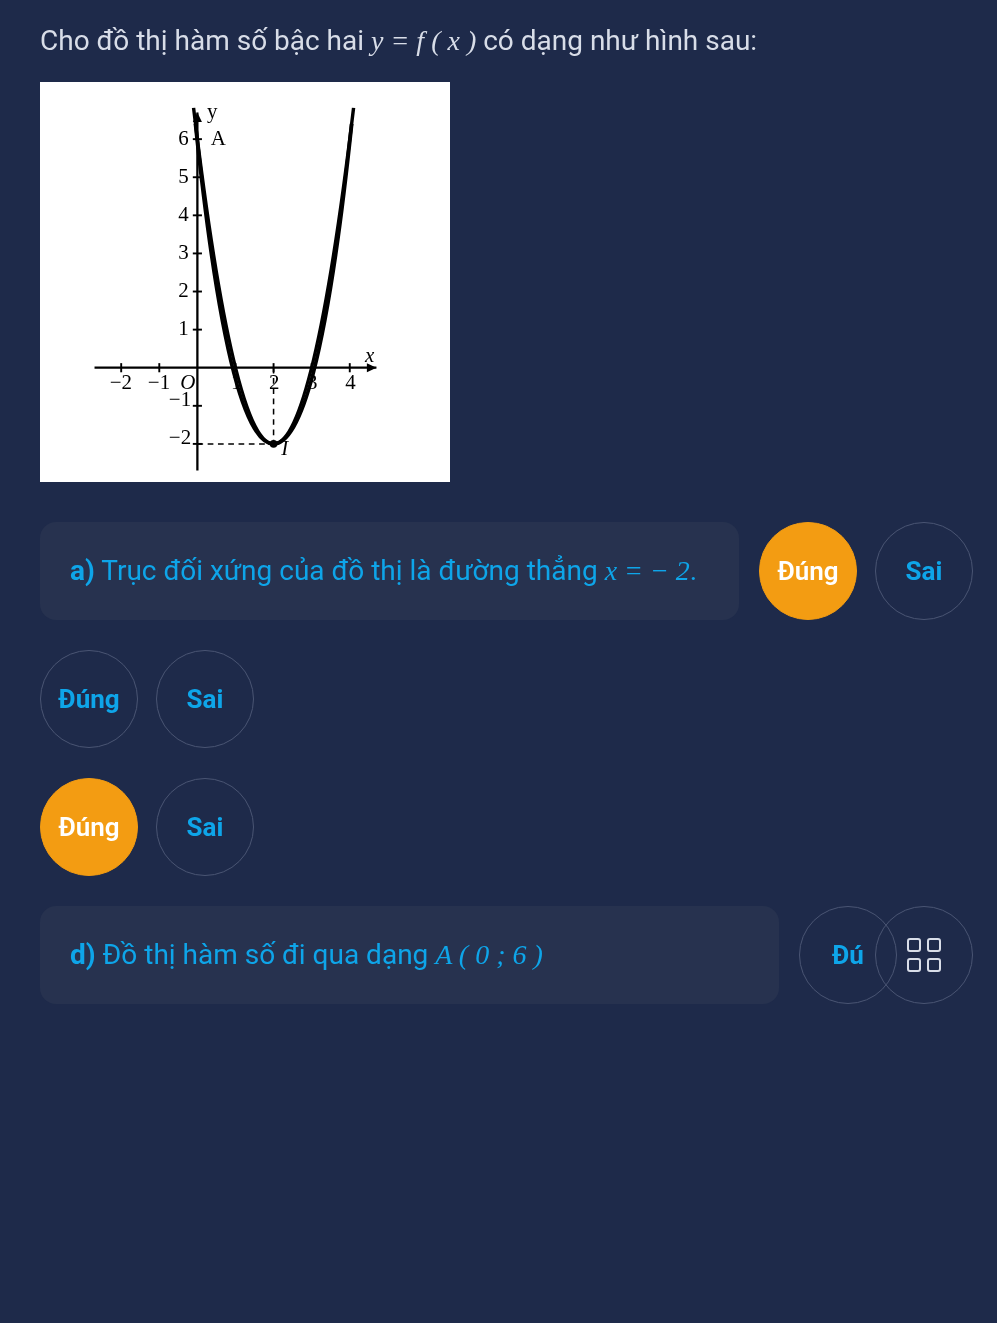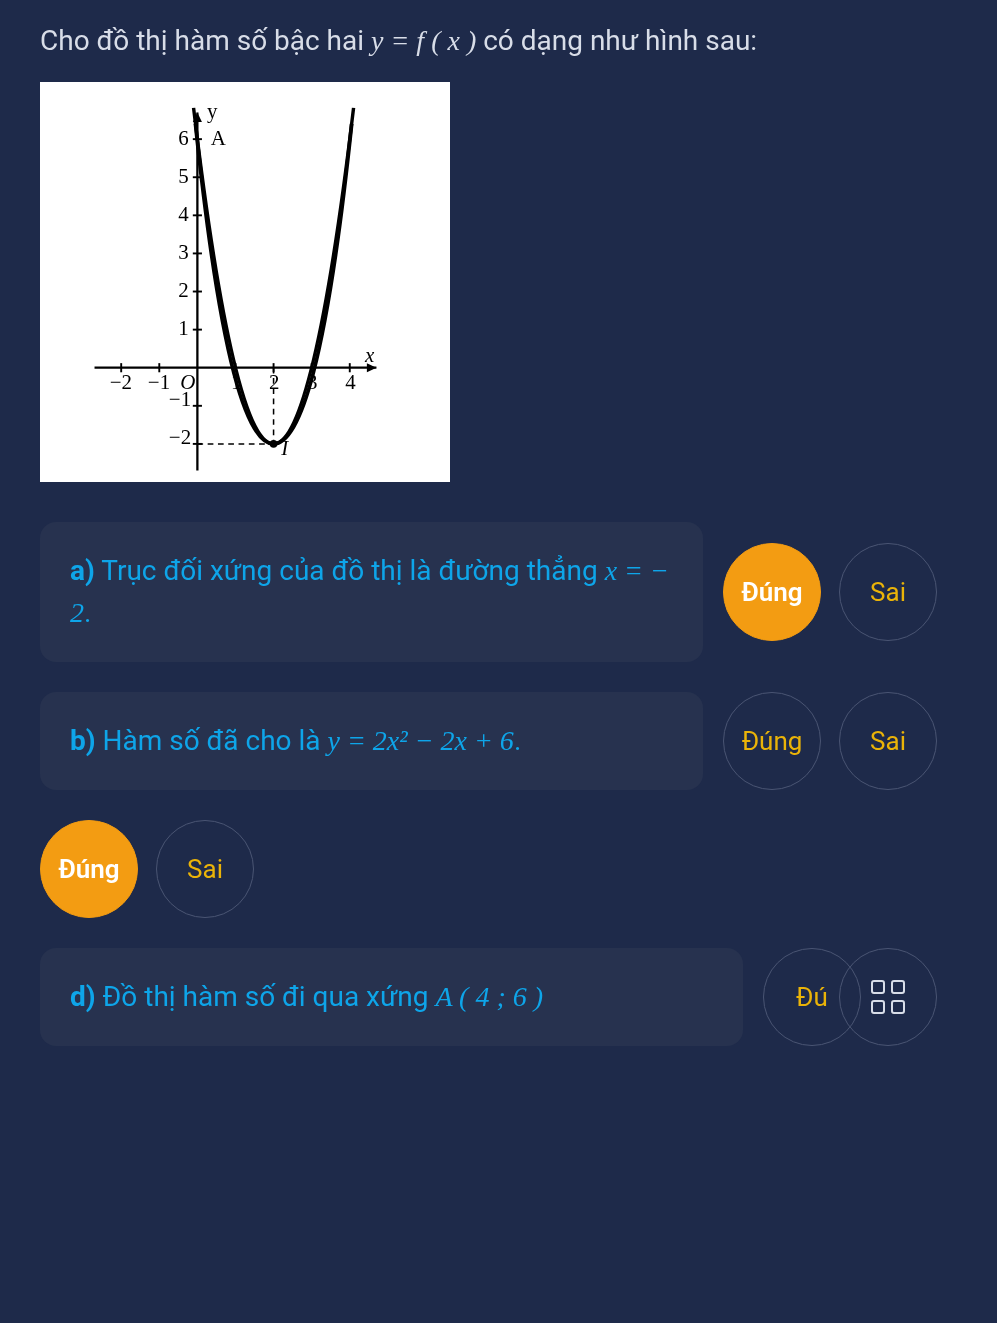--- a/index.html
+++ b/index.html
@@ -4,21 +4,21 @@
 <style>
   * { box-sizing: border-box; margin: 0; padding: 0; }
   html, body {
     background: #1e2a4a;
     color: #d8dde8;
     font-family: -apple-system, BlinkMacSystemFont, "Segoe UI", Roboto, sans-serif;
     width: 997px;
     min-height: 1323px;
   }
   .container {
-    padding: 20px 60px 40px 40px;
+    padding: 20px 24px 40px 40px;
   }
   .prompt {
     font-size: 28px;
     line-height: 1.5;
     margin-bottom: 20px;
     color: #d8dde8;
   }
   .math-i { font-style: italic; font-family: "Times New Roman", serif; }
   .graph-box {
     width: 410px;
@@ -65,23 +65,24 @@
   }
   .btn {
     width: 98px;
     height: 98px;
     border-radius: 50%;
     display: flex;
     align-items: center;
     justify-content: center;
     font-size: 26px;
     border: 1.5px solid #4a5573;
-    color: #eab308;
+    color: #0ea5e9;
     background: transparent;
     cursor: pointer;
+    font-weight: bold;
   }
   .btn.selected {
     background: #f39c12;
     border-color: #f39c12;
     color: #ffffff;
     font-weight: 600;
   }
   .last-row .btn.partial {
     position: relative;
     overflow: hidden;
@@ -200,23 +201,20 @@
       <div class="btn selected">
           <span>Đúng</span>
         </div>
       <div class="btn">
           <span>Sai</span>
         </div>
     </div>
   </div>
 
   <div class="question-row">
-    <div class="question-card">
-      <b>b)</b><span> Hàm số đã cho là </span><span class="math-i">y = 2x² − 2x + 6</span><span>.</span>
-    </div>
     <div class="btn-group">
       <div class="btn">
           <span>Đúng</span>
         </div>
       <div class="btn">
           <span>Sai</span>
         </div>
     </div>
   </div>
 
@@ -226,21 +224,21 @@
           <span>Đúng</span>
         </div>
       <div class="btn">
           <span>Sai</span>
         </div>
     </div>
   </div>
 
   <div class="question-row last-row">
     <div class="question-card">
-      <b>d)</b><span> Đồ thị hàm số đi qua xứng </span><span class="math-i">A ( 4 ; 6 )</span><span></span>
+      <b>d)</b><span> Đồ thị hàm số đi qua dạng </span><span class="math-i">A ( 0 ; 6 )</span><span></span>
     </div>
     <div class="btn-group last-btn-wrap">
       <div class="btn partial">
           <span>Đú</span>
         </div>
       <div class="grid-icon-btn">
         <div class="grid-icon">
           <span></span>
             <span></span>
             <span></span>

